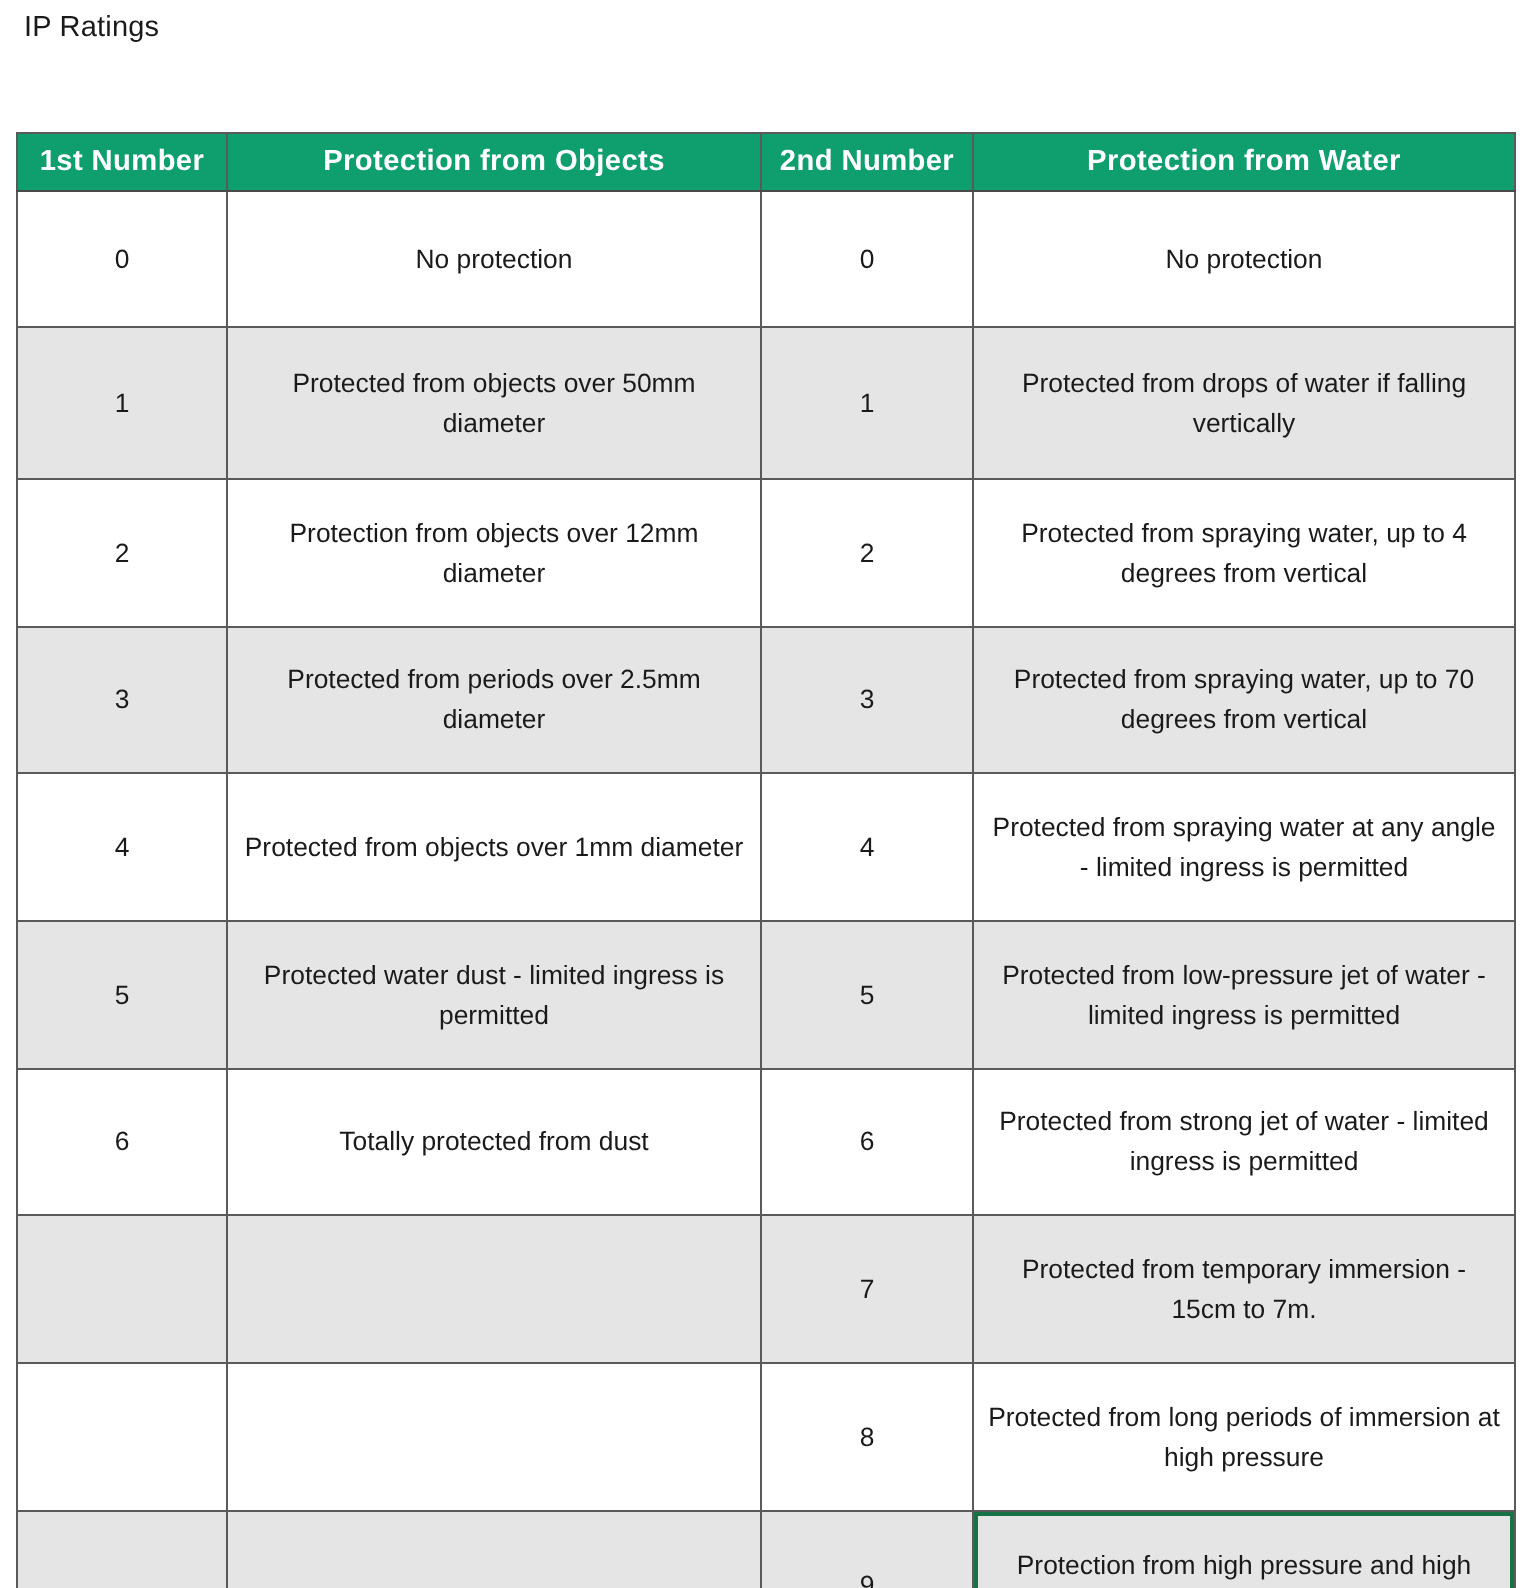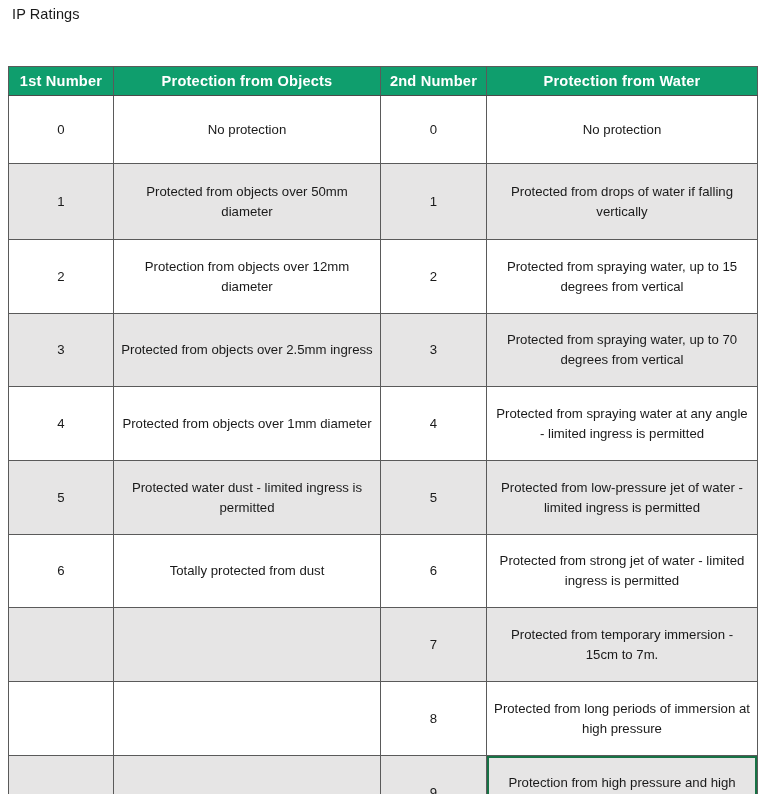--- a/index.html
+++ b/index.html
@@ -153,26 +153,26 @@
           <td class="numcell">1</td>
           <td>Protected from objects over 50mm diameter</td>
           <td class="numcell">1</td>
           <td>Protected from drops of water if falling vertically</td>
         </tr>
 
         <tr class="r2">
           <td class="numcell">2</td>
           <td>Protection from objects over 12mm diameter</td>
           <td class="numcell">2</td>
-          <td>Protected from spraying water, up to 15 degrees from vertical</td>
+          <td>Protected from spraying water, up to 4 degrees from vertical</td>
         </tr>
 
         <tr class="r3 alt">
           <td class="numcell">3</td>
-          <td>Protected from objects over 2.5mm ingress</td>
+          <td>Protected from periods over 2.5mm diameter</td>
           <td class="numcell">3</td>
           <td>Protected from spraying water, up to 70 degrees from vertical</td>
         </tr>
 
         <tr class="r4">
           <td class="numcell">4</td>
           <td>Protected from objects over 1mm diameter</td>
           <td class="numcell">4</td>
           <td>Protected from spraying water at any angle - limited ingress is permitted</td>
         </tr>

